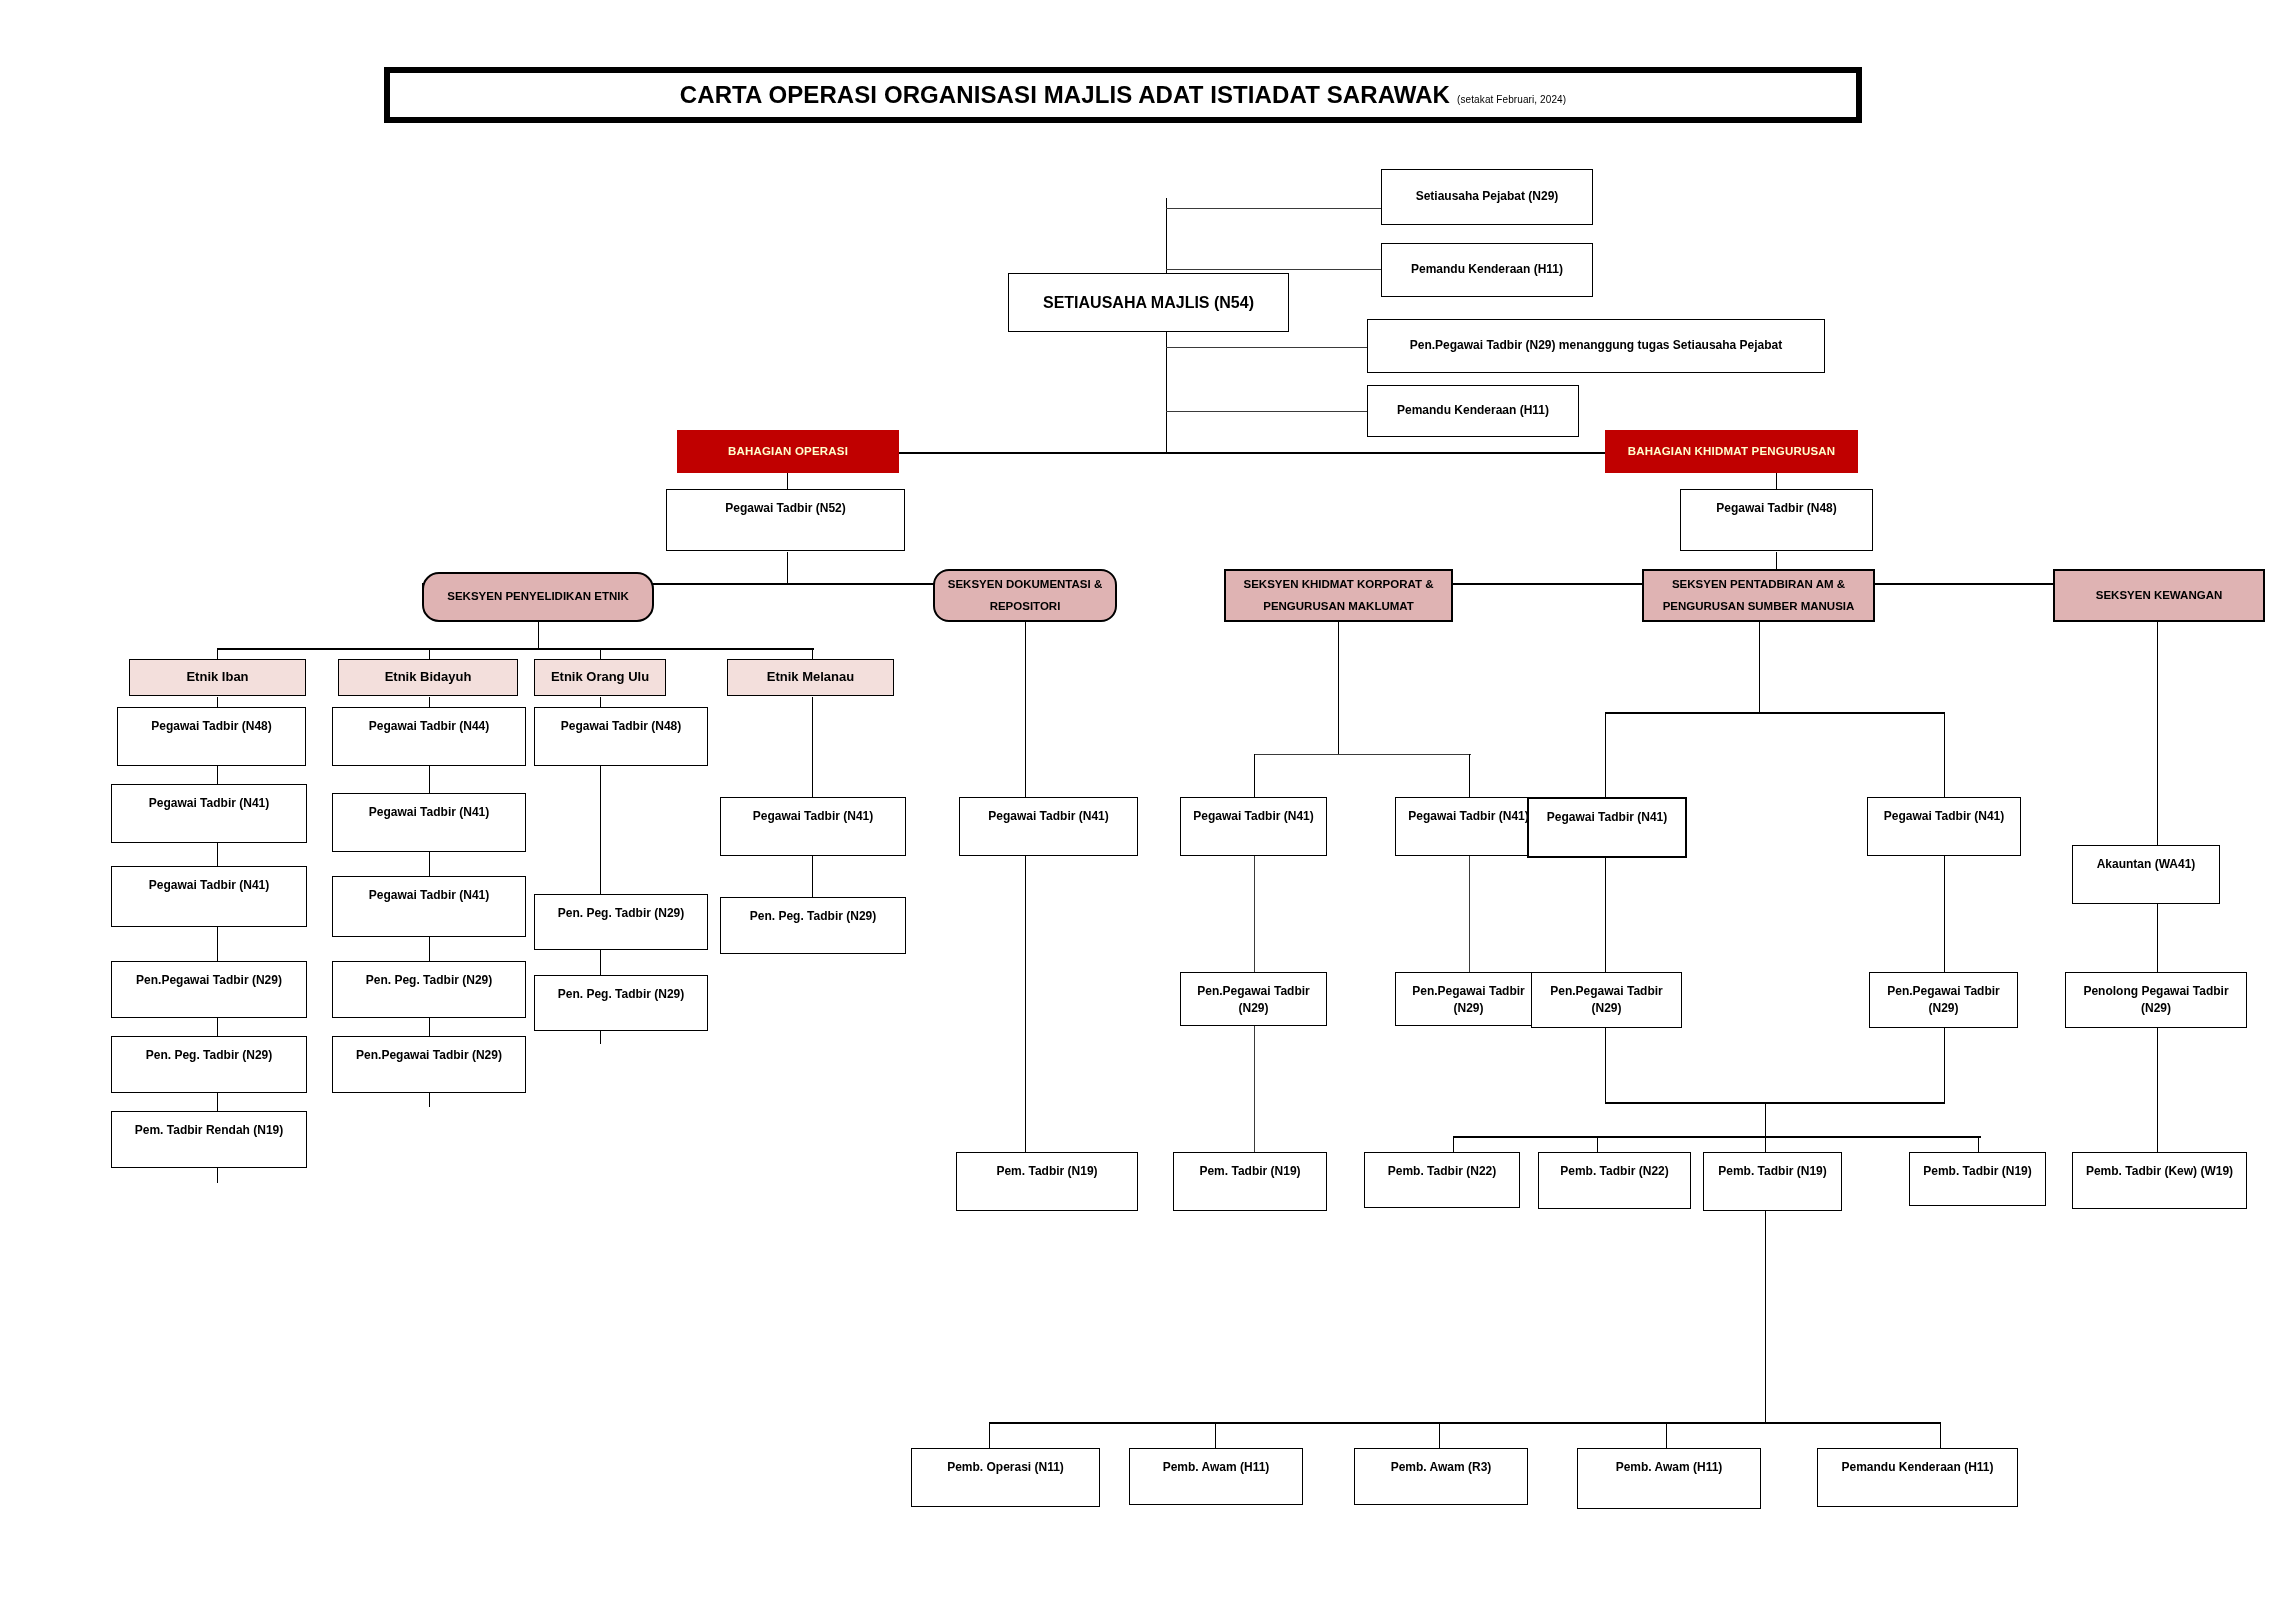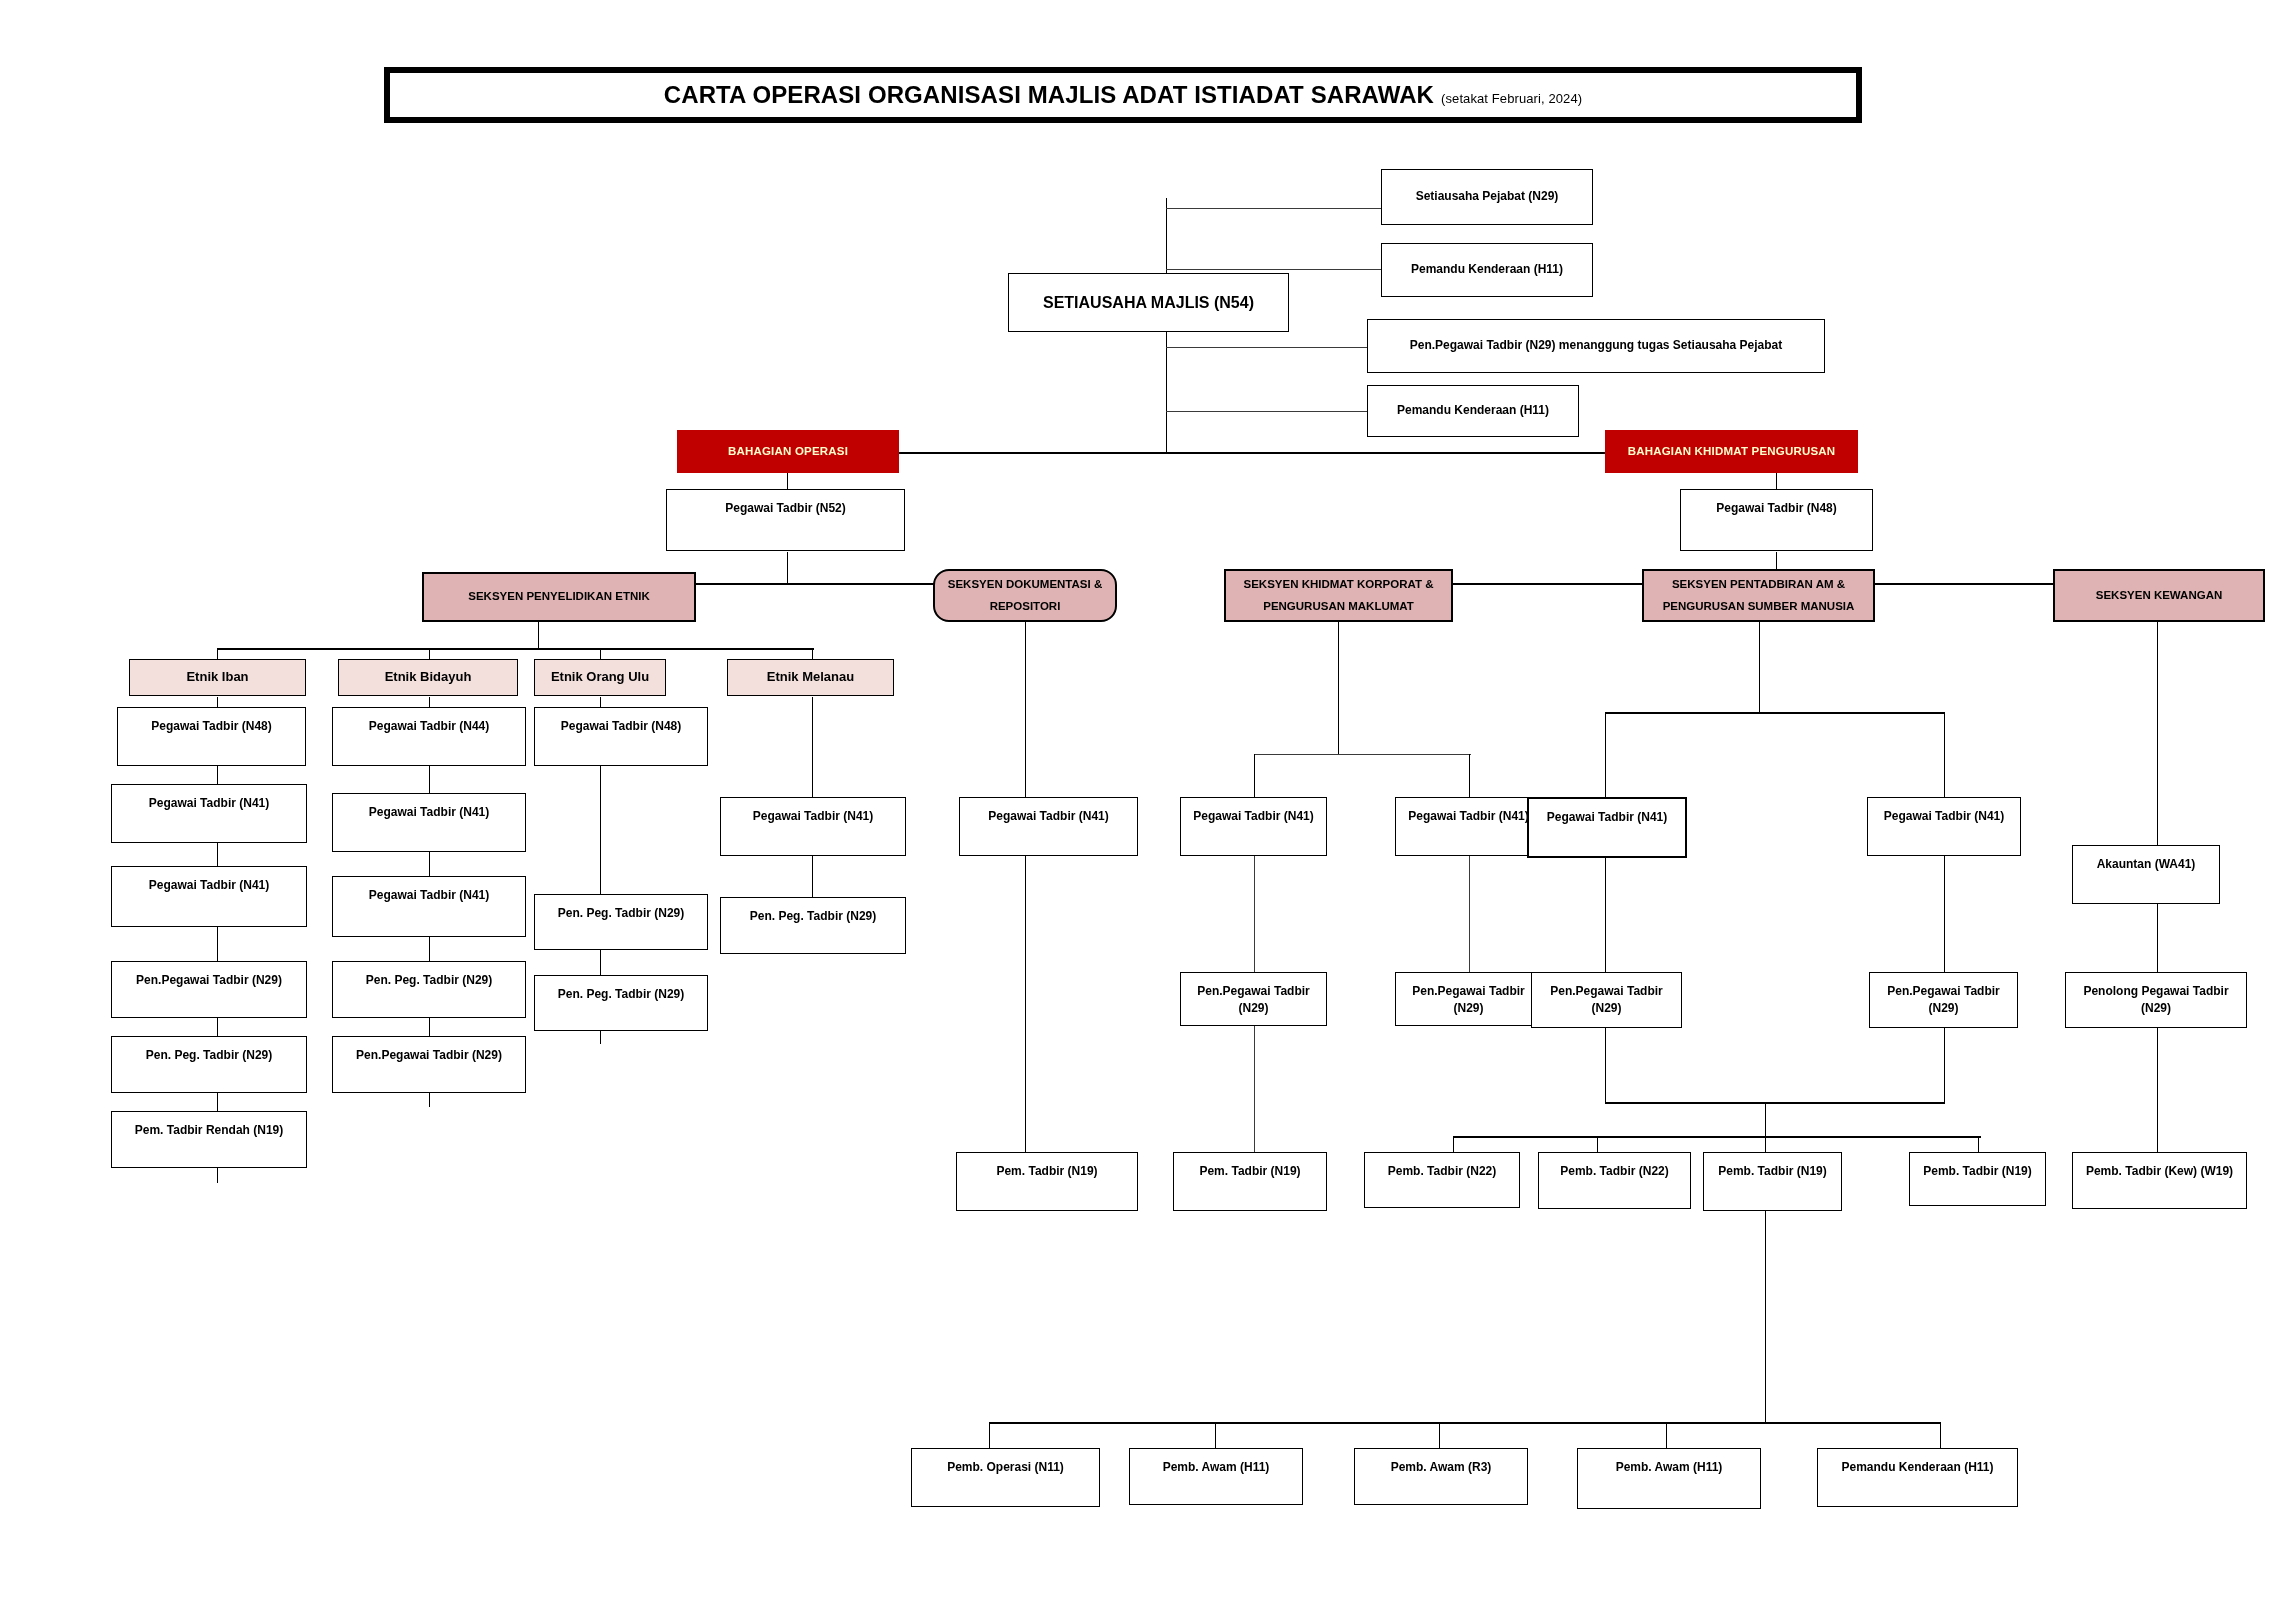--- a/index.html
+++ b/index.html
@@ -29,21 +29,21 @@
     justify-content:center;
   }
   .title-text{
     font-size:24px;
     font-weight:bold;
     color:#000000;
     letter-spacing:0.1px;
     white-space:nowrap;
   }
   .title-sub{
-    font-size:13px;
+    font-size:10px;
     font-weight:normal;
     margin-left:7px;
     vertical-align:baseline;
   }
 
   
   .node{
     position:absolute;
     box-sizing:border-box;
     border:1.4px solid #000000;
@@ -140,21 +140,21 @@
   <div class="node" style="left:1680px;top:489px;width:193px;height:62px;">Pegawai Tadbir (N48)</div>
 
   <div class="ln v" style="left:787px;top:473px;height:17.4px;"></div>
   <div class="ln v" style="left:1776px;top:473px;height:17.4px;"></div>
 
   <div class="ln v" style="left:787px;top:552px;height:33px;"></div>
   <div class="ln h" style="left:422px;top:583px;width:604px;height:2.1px;"></div>
   <div class="ln v" style="left:422px;top:583px;height:19.4px;"></div>
   <div class="ln v" style="left:1025px;top:583px;height:19.4px;"></div>
 
-  <div class="node pink" style="left:422px;top:572px;width:274px;height:50px;">
+  <div class="node pink" style="left:422px;top:572px;width:232px;height:50px;border-radius:17px;">
     <span>SEKSYEN PENYELIDIKAN ETNIK</span>
   </div>
 
   <div class="node pink" style="left:933px;top:569px;width:184px;height:53px;flex-direction:column;justify-content:center;border-radius:16px;">
     <span>SEKSYEN DOKUMENTASI &amp;</span>
     <span>REPOSITORI</span>
   </div>
 
   <div class="ln v" style="left:1776px;top:552px;height:33px;"></div>
   <div class="ln h" style="left:1338px;top:583px;width:819px;height:2.1px;"></div>

